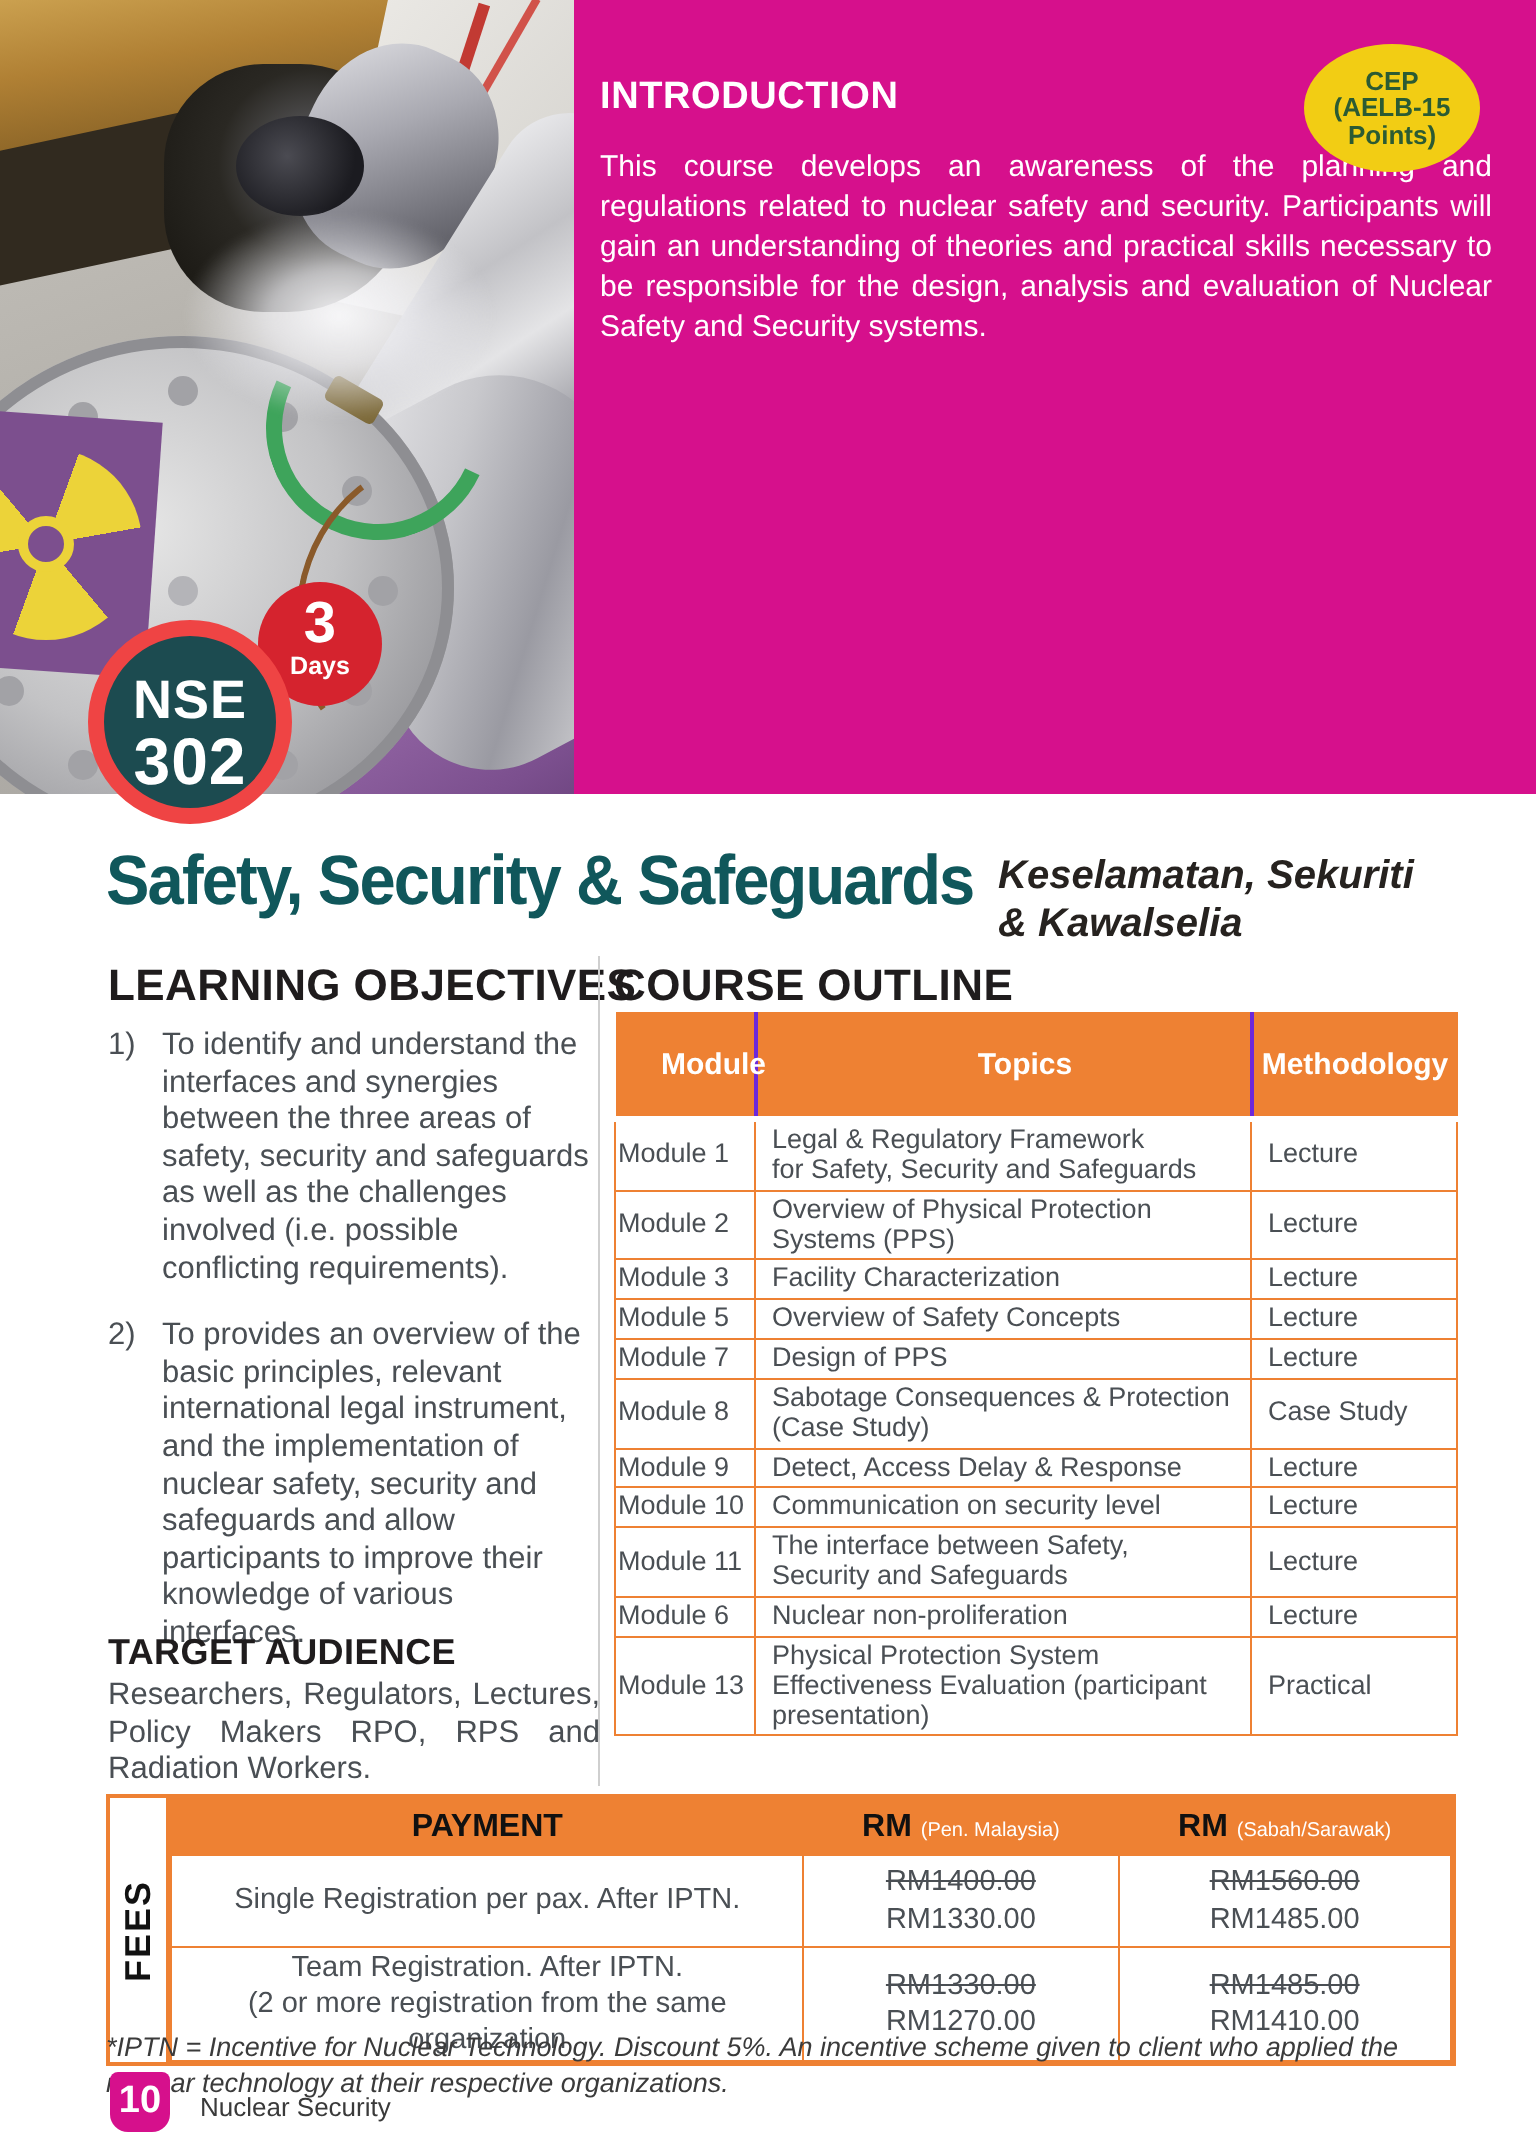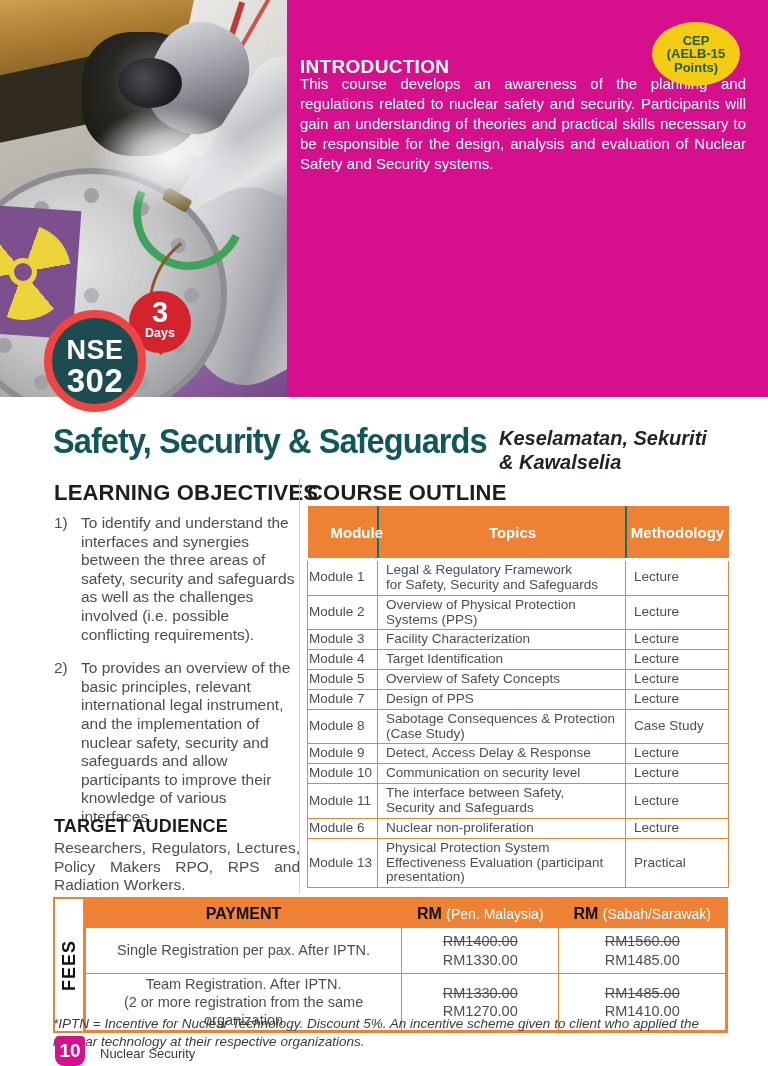--- a/index.html
+++ b/index.html
@@ -48,21 +48,21 @@
   .ph-green{left:133px;top:158px;width:96px;height:96px;border-radius:50%;border:8px solid transparent;
             border-left-color:#3ea45b;border-bottom-color:#3ea45b;transform:rotate(-20deg);}
   .ph-copper{left:148px;top:228px;width:132px;height:152px;border-radius:50%;border:3px solid transparent;
              border-left-color:#8a5a2a;transform:rotate(10deg);}
   .ph-fitting{left:163px;top:193px;width:28px;height:14px;background:#7d6a3a;border-radius:3px;transform:rotate(30deg);}
   .ph-steam{left:92px;top:106px;width:155px;height:104px;border-radius:50%;filter:blur(2px);
             background:radial-gradient(closest-side,rgba(250,250,252,.95) 0%,rgba(240,240,244,.75) 45%,rgba(240,240,244,0) 100%);}
 
   
   .pink{position:absolute;left:287px;top:0;width:481px;height:397px;background:var(--magenta,#D6108C);}
-  .intro-heading{position:absolute;left:300px;top:56px;font-size:19px;font-weight:bold;
+  .intro-heading{position:absolute;left:300px;top:38px;font-size:19px;font-weight:bold;
                  letter-spacing:.3px;color:#fff;}
   .intro-body{position:absolute;left:300px;top:74px;width:446px;font-size:15px;line-height:1.33;
               text-align:justify;color:#fff;}
   .cep-badge{position:absolute;left:652px;top:22px;width:88px;height:64px;border-radius:50%;
              background:var(--yellow,#F2CD14);display:flex;flex-direction:column;align-items:center;
              justify-content:center;text-align:center;color:var(--green_badge_text,#2B5B33);
              font-size:13px;font-weight:bold;line-height:1.05;}
 
   
   .days-badge{position:absolute;left:129px;top:291px;width:62px;height:62px;border-radius:50%;
@@ -91,40 +91,40 @@
   .lo-num{flex:0 0 27px;}
   .lo-text{flex:1;}
   .ta-body{position:absolute;left:54px;top:839px;width:246px;font-size:15.5px;line-height:1.2;
            text-align:justify;color:var(--text_body,#4A4F54);}
   .col-divider{position:absolute;left:299px;top:478px;width:1px;height:415px;background:#cfcfcf;}
 
   
   .course-table{position:absolute;left:307px;top:506px;width:421px;border-collapse:collapse;table-layout:fixed;}
   .course-table th{background:var(--orange,#EE8133);color:#fff;font-size:15px;font-weight:bold;
                    height:50px;border-bottom:3px solid #fff;}
-  .course-table th:not(:last-child){border-right:2px solid #0f766e;padding-left:23px;}
+  .course-table th:not(:last-child){border-right:2px solid #6d28d9;padding-left:23px;}
   .course-table col.c-mod{width:70px;} .course-table col.c-top{width:248px;} .course-table col.c-met{width:103px;}
   .course-table td{border:1px solid var(--orange,#EE8133);font-size:13.5px;line-height:1.1;
                    color:var(--text_body,#4A4F54);padding:2px 4px;}
   .course-table td.mod{text-align:left;padding:2px 1px;}
   .course-table td.top{padding-left:8px;}
   .course-table td.met{padding-left:8px;}
 
   
   .fees{position:absolute;left:53px;top:897px;width:675px;border:2px solid var(--orange,#EE8133);
         display:flex;box-sizing:border-box;background:#fff;}
   .fees-label-cell{flex:0 0 28px;display:flex;align-items:center;justify-content:center;
                    border-right:2px solid var(--orange,#EE8133);}
   .fees-label-cell span{writing-mode:vertical-rl;transform:rotate(180deg);font-weight:800;
                         font-size:18px;letter-spacing:1px;color:#111;}
   .fees-table{flex:1;border-collapse:collapse;table-layout:fixed;}
   .fees-table col.f-desc{width:318px;} .fees-table col.f-rm1{width:158px;} .fees-table col.f-rm2{width:167px;}
   .fees-table th{background:var(--orange,#EE8133);height:25px;font-size:16px;color:#111;
                  font-weight:bold;text-align:center;border:1px solid var(--orange,#EE8133);}
-  .fees-table th .region{color:#fff;font-weight:normal;font-size:14px;margin-top:29px;}
+  .fees-table th .region{color:#fff;font-weight:normal;font-size:10px;margin-top:29px;}
   .fees-table td{border:1px solid var(--orange,#EE8133);text-align:center;font-size:14.5px;
                  color:var(--text_body,#4A4F54);line-height:1.25;height:43px;padding:1px 2px;}
   .fees-table td .strike{text-decoration:line-through;}
   .fees-table td .line{display:block;}
 
   .footnote{position:absolute;left:53px;top:1015px;width:692px;font-size:13.5px;font-style:italic;
             color:#3b3b3b;line-height:1.35;}
 
   
   .page-num{position:absolute;left:55px;top:1036px;width:30px;height:30px;background:var(--magenta,#D6108C);
@@ -220,25 +220,20 @@
           <td class="met">Lecture</td>
         </tr>
         <tr>
           <td class="mod">Module 2</td>
           <td class="top">Overview of Physical Protection<br>Systems (PPS)</td>
           <td class="met">Lecture</td>
         </tr>
         <tr>
           <td class="mod">Module 3</td>
           <td class="top">Facility Characterization</td>
-          <td class="met">Lecture</td>
-        </tr>
-        <tr>
-          <td class="mod">Module 4</td>
-          <td class="top">Target Identification</td>
           <td class="met">Lecture</td>
         </tr>
         <tr>
           <td class="mod">Module 5</td>
           <td class="top">Overview of Safety Concepts</td>
           <td class="met">Lecture</td>
         </tr>
         <tr>
           <td class="mod">Module 7</td>
           <td class="top">Design of PPS</td>

